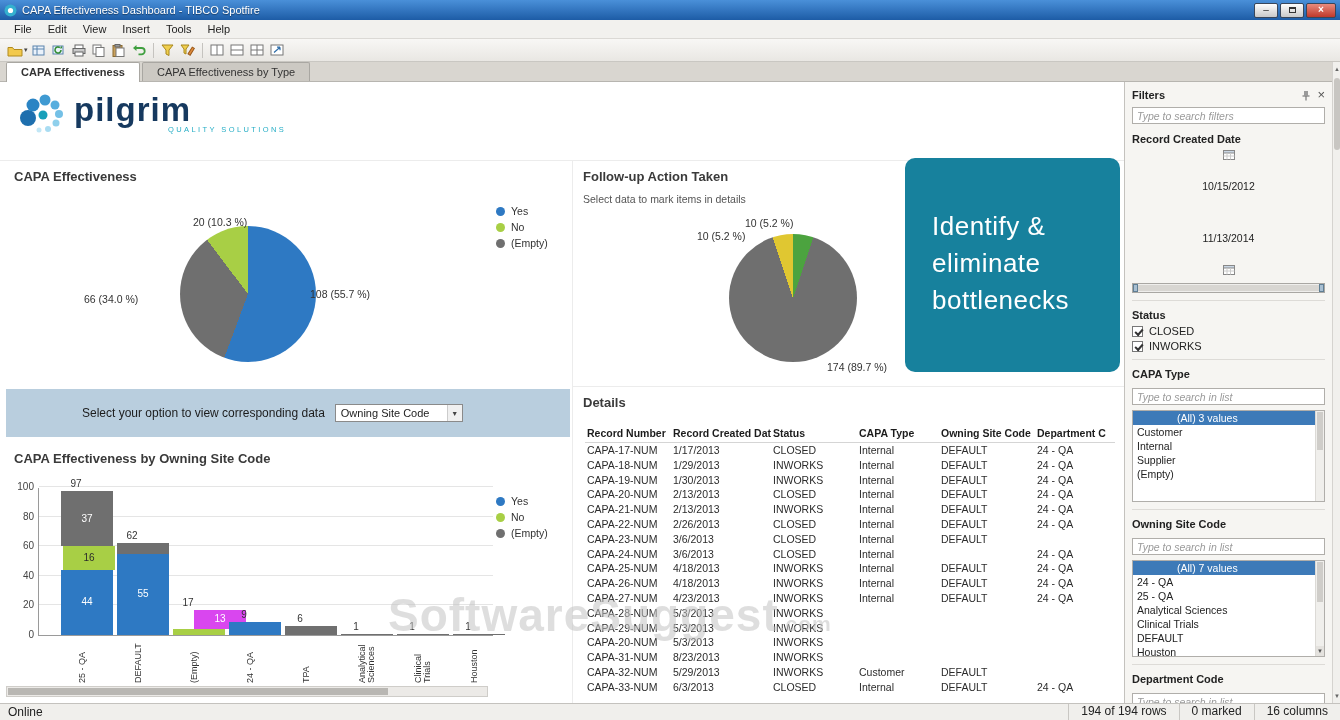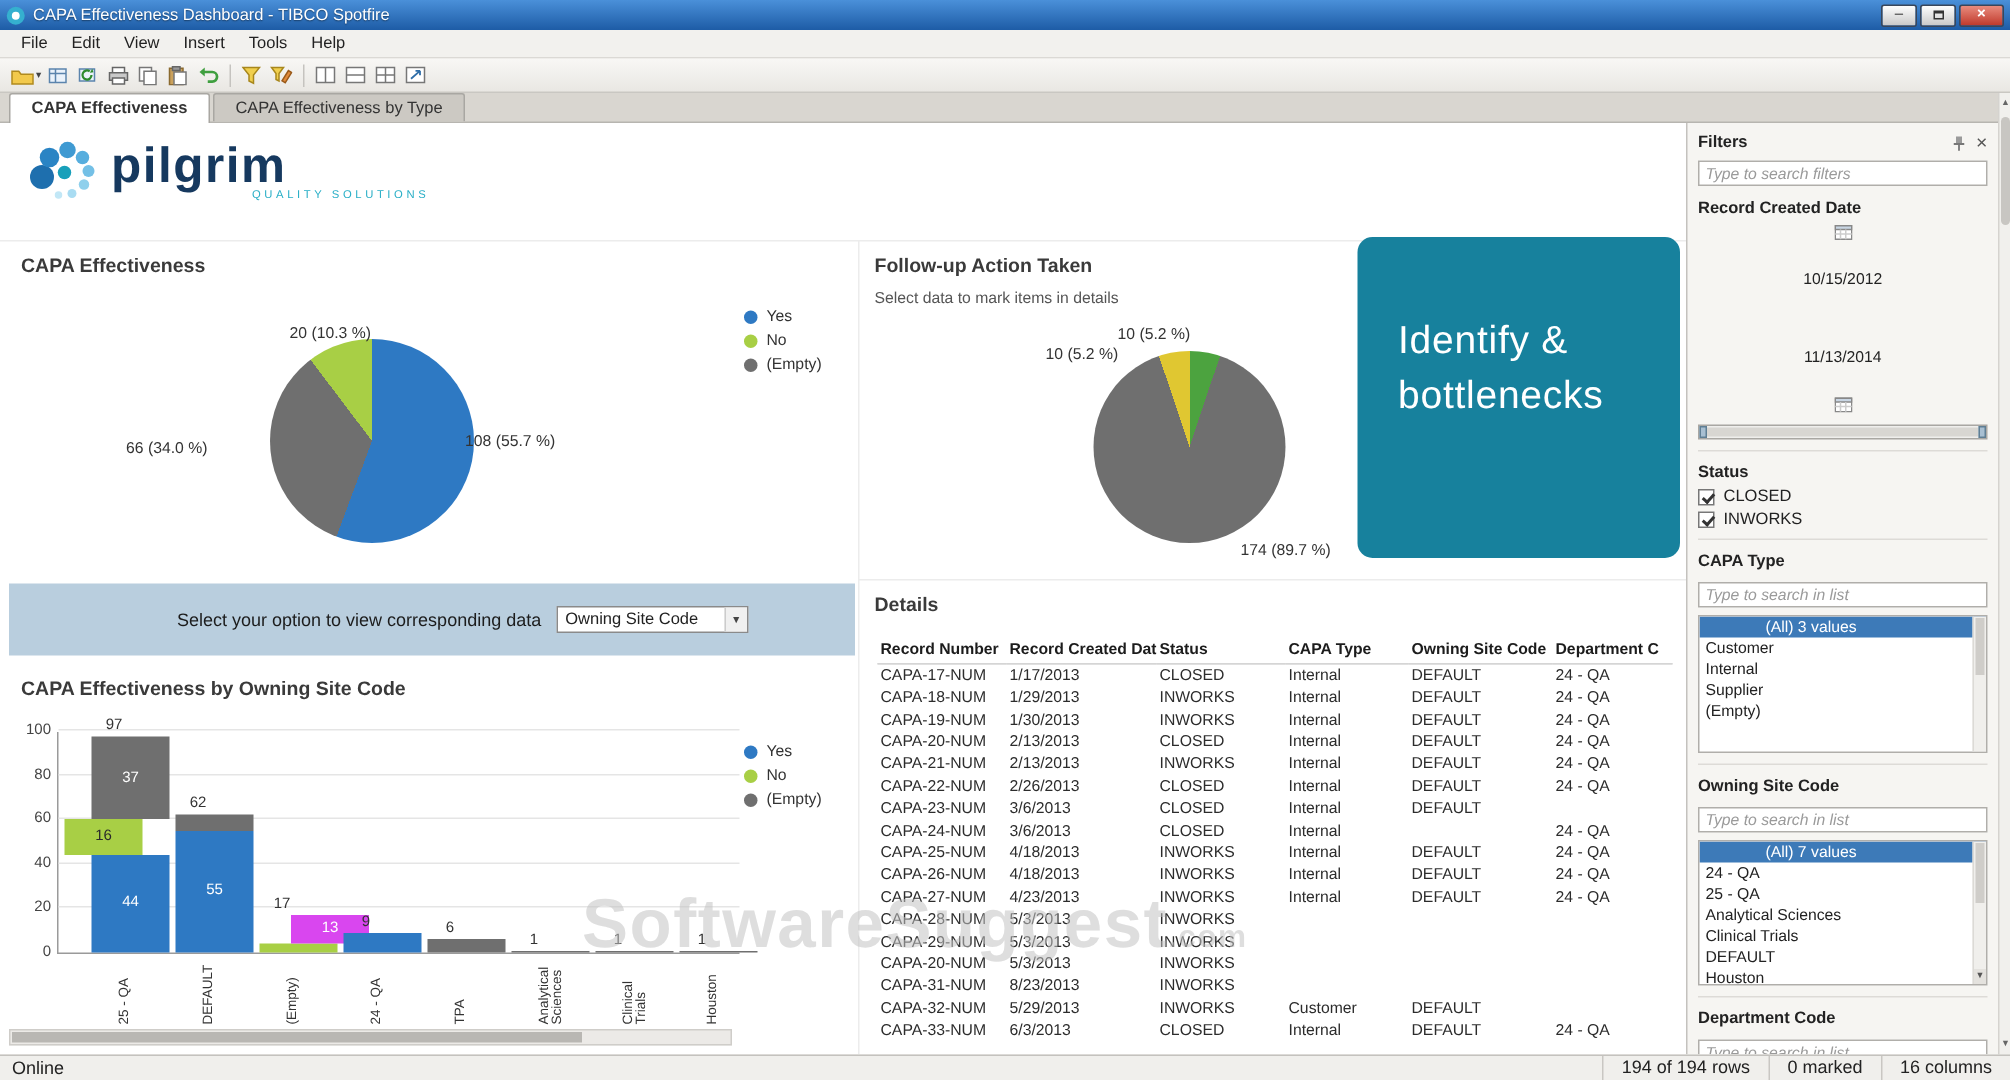--- a/index.html
+++ b/index.html
@@ -40,21 +40,21 @@
   .logo-text { font-size:33px; font-weight:bold; color:#16395f; letter-spacing:1px; line-height:36px; margin-left:6px; }
   .logo-tagline { font-size:7.5px; color:#27aec6; letter-spacing:2.4px; margin-left:100px; margin-top:-3px; white-space:nowrap; }
 
   .pie { position:absolute; border-radius:50%; }
   .pie-label { position:absolute; font-size:10.5px; color:#333; white-space:nowrap; }
   .legend { position:absolute; font-size:10.5px; color:#333; }
   .legend-row { display:flex; align-items:center; margin-bottom:4px; }
   .legend-dot { width:9px; height:9px; border-radius:50%; margin-right:6px; flex:none; }
 
   .band { position:absolute; left:6px; top:307px; width:564px; height:48px; background:#b9cede; display:flex; align-items:center; }
-  .band-label { margin-left:112px; font-size:12px; color:#1c1c1c; }
+  .band-label { margin-left:76px; font-size:12px; color:#1c1c1c; }
   .dropdown { width:128px; height:18px; background:#fff; border:1px solid #8a8a8a; display:flex; align-items:center; padding-left:5px; margin-left:10px; font-size:11px; }
   .dd-arrow { margin-left:auto; width:15px; height:100%; display:flex; align-items:center; justify-content:center; border-left:1px solid #ccc; font-size:7px; color:#444; background:#f0f0f0; }
 
   
   .bar-plot { position:absolute; left:38px; top:45px; width:455px; height:148px; border-left:1px solid #9a9a9a; border-bottom:1px solid #9a9a9a; }
   .gridline { position:absolute; left:0; width:100%; height:1px; background:#e5e5e5; }
   .ytick { position:absolute; left:-32px; width:27px; text-align:right; font-size:10px; color:#444; }
   .seg { position:absolute; width:52px; }
   .seg-label { position:absolute; width:100%; text-align:center; font-size:10px; }
   .total-label { position:absolute; width:30px; text-align:center; font-size:10px; color:#333; }
@@ -308,21 +308,21 @@
           <div class="ytick" style="bottom: 54.2px;">40</div>
           <div class="gridline" style="bottom: 88.8px;"></div>
           <div class="ytick" style="bottom: 83.8px;">60</div>
           <div class="gridline" style="bottom: 118.4px;"></div>
           <div class="ytick" style="bottom: 113.4px;">80</div>
           <div class="gridline" style="bottom: 148px;"></div>
           <div class="ytick" style="bottom: 143px;">100</div>
           <div class="seg" style="left: 22px; bottom: 0px; height: 65.12px; background: rgb(46, 121, 195);">
             <div class="seg-label" style="top: 50%; margin-top: -6px; color: rgb(255, 255, 255);">44</div>
           </div>
-          <div class="seg" style="left: 4px; bottom: 65.12px; height: 23.68px; background: rgb(168, 207, 69);">
+          <div class="seg" style="left: 24px; bottom: 65.12px; height: 23.68px; background: rgb(168, 207, 69);">
             <div class="seg-label" style="top: 50%; margin-top: -6px; color: rgb(43, 43, 43);">16</div>
           </div>
           <div class="seg" style="left: 22px; bottom: 88.8px; height: 54.76px; background: rgb(111, 111, 111);">
             <div class="seg-label" style="top: 50%; margin-top: -6px; color: rgb(255, 255, 255);">37</div>
           </div>
           <div class="total-label" style="left: 22px; bottom: 145.56px;">97</div>
           <div class="seg" style="left: 78px; bottom: 0px; height: 81.4px; background: rgb(46, 121, 195);">
             <div class="seg-label" style="top: 50%; margin-top: -6px; color: rgb(255, 255, 255);">55</div>
           </div>
           <div class="seg" style="left: 78px; bottom: 81.4px; height: 10.36px; background: rgb(111, 111, 111);"></div>
@@ -604,20 +604,21 @@
               </div>
             </div></div>
           <div class="filter-group">
             <div class="filter-group-label">Product Code</div>
           </div>
         </div>
     </div>
 
     <div class="overlay-card" style="background: rgb(23, 129, 157);">
         <div class="overlay-line">Identify &amp;</div>
+        <div class="overlay-line">eliminate</div>
         <div class="overlay-line">bottlenecks</div>
       </div>
     <div class="watermark"><span class="wm-big">SoftwareSuggest</span><span class="wm-small">.com</span></div>
   </div>
 
   <div class="vscroll">
     <div class="varrow" style="top:0;">▲</div>
     <div class="vthumb"></div>
     <div class="varrow" style="bottom:0;">▼</div>
   </div>

